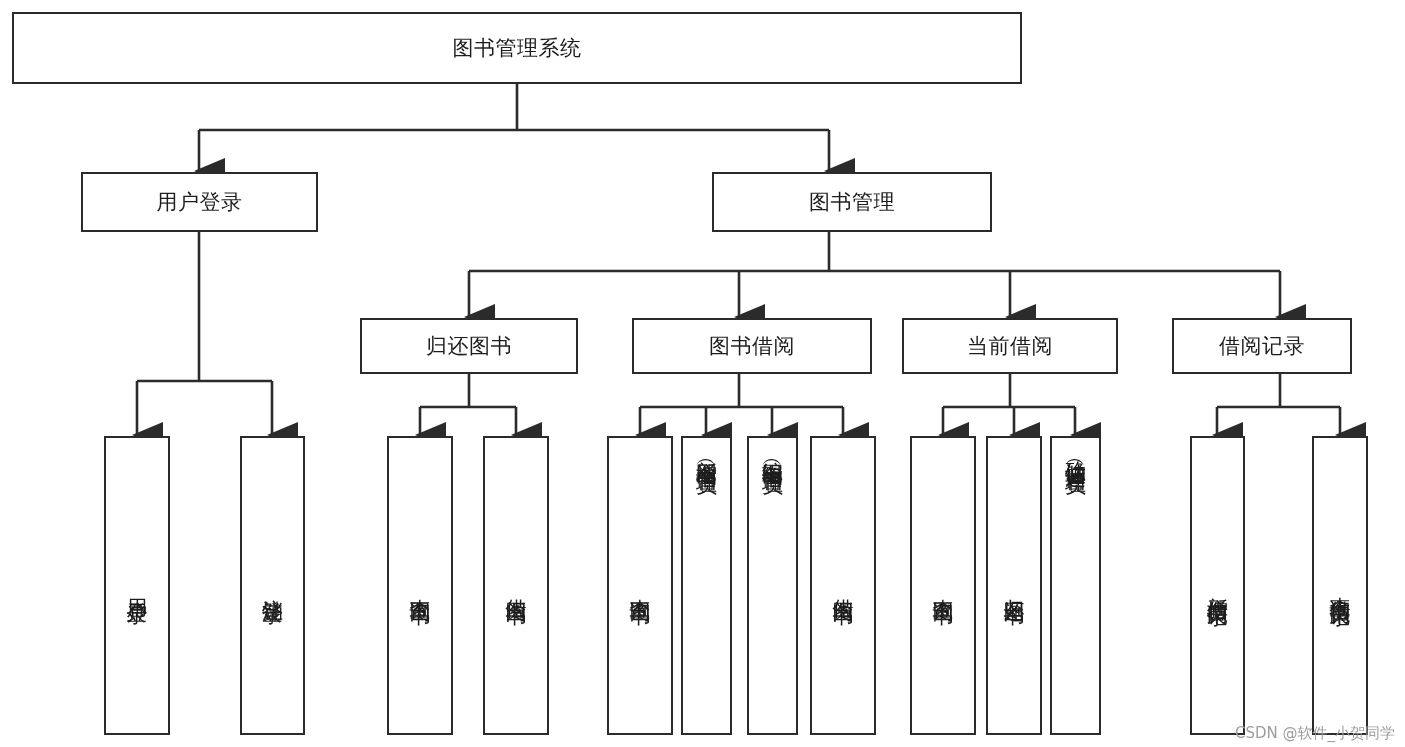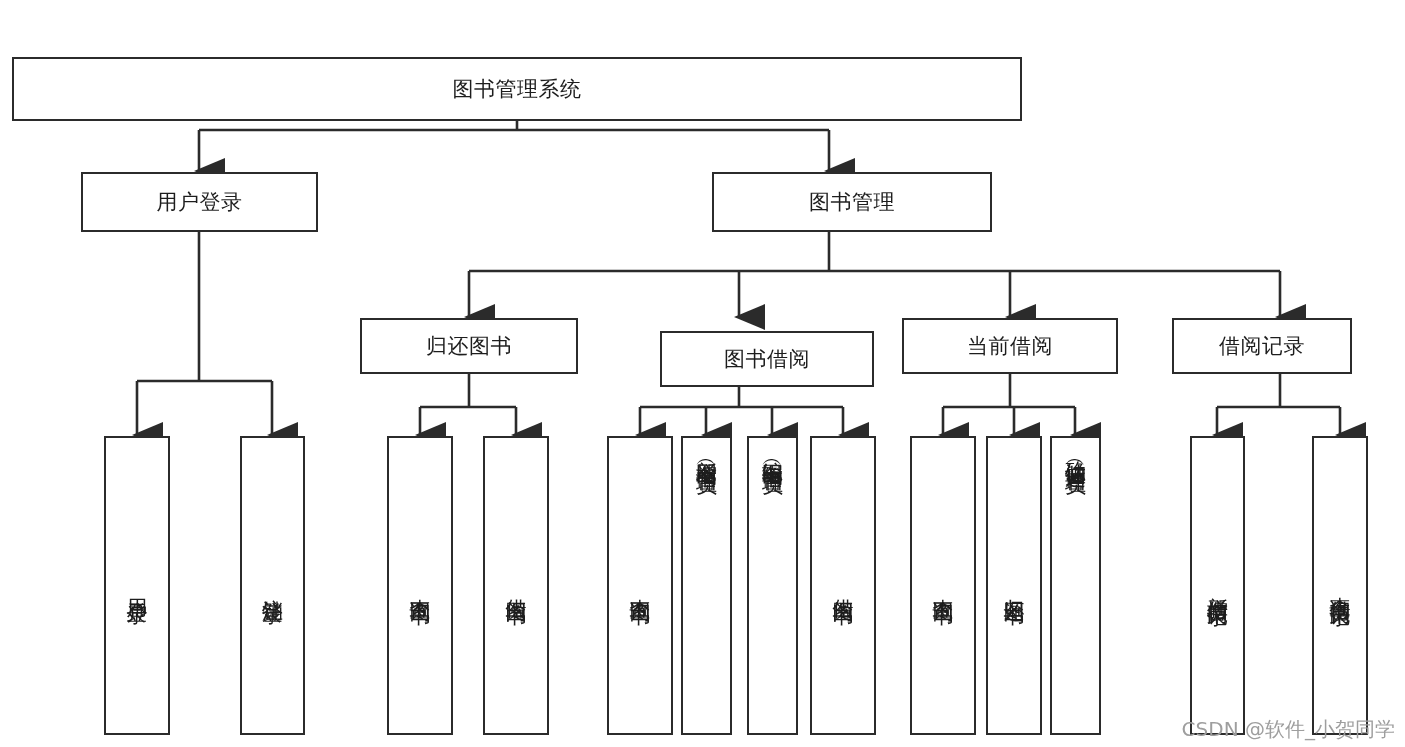--- a/index.html
+++ b/index.html
@@ -58,21 +58,21 @@
     letter-spacing: 2px;
   }
   .node.vertical.centered {
     align-items: center;
     padding-top: 0;
   }
   .watermark {
     position: absolute;
     right: 10px;
     bottom: 4px;
-    font-size: 20px;
+    font-size: 15px;
     color: #9e9e9e;
     white-space: nowrap;
     z-index: 5;
   }
 </style>
 </head>
 <body>
 
 <div id="diagram">
 
@@ -112,35 +112,35 @@
         <path d="M 943 407 L 943 435" marker-end="url(#arrow)"></path>
         <path d="M 1014 407 L 1014 435" marker-end="url(#arrow)"></path>
         <path d="M 1075 407 L 1075 435" marker-end="url(#arrow)"></path>
         <path d="M 1280 374 L 1280 407"></path>
         <path d="M 1217 407 L 1340 407"></path>
         <path d="M 1217 407 L 1217 435" marker-end="url(#arrow)"></path>
         <path d="M 1340 407 L 1340 435" marker-end="url(#arrow)"></path>
       </g>
   </svg>
 
-  <div class="node" style="left: 12px; top: 12px; width: 1010px; height: 64px; margin-top: 45px;">
+  <div class="node" style="left: 12px; top: 12px; width: 1010px; height: 72px;">
     <span class="label">图书管理系统</span>
   </div>
 
   <div class="node" style="left: 81px; top: 172px; width: 237px; height: 60px;">
     <span class="label">用户登录</span>
   </div>
   <div class="node" style="left: 712px; top: 172px; width: 280px; height: 60px;">
     <span class="label">图书管理</span>
   </div>
 
   <div class="node" style="left: 360px; top: 318px; width: 218px; height: 56px;">
     <span class="label">归还图书</span>
   </div>
-  <div class="node" style="left: 632px; top: 331px; width: 214px; height: 56px; margin-left: 28px;">
+  <div class="node" style="left: 632px; top: 318px; width: 240px; height: 56px;">
     <span class="label">图书借阅</span>
   </div>
   <div class="node" style="left: 902px; top: 318px; width: 216px; height: 56px;">
     <span class="label">当前借阅</span>
   </div>
   <div class="node" style="left: 1172px; top: 318px; width: 180px; height: 56px; justify-content: center;">
     <span class="label">借阅记录</span>
   </div>
 
   <div class="node vertical centered" style="left: 104px; top: 436px; width: 66px; height: 299px;">

